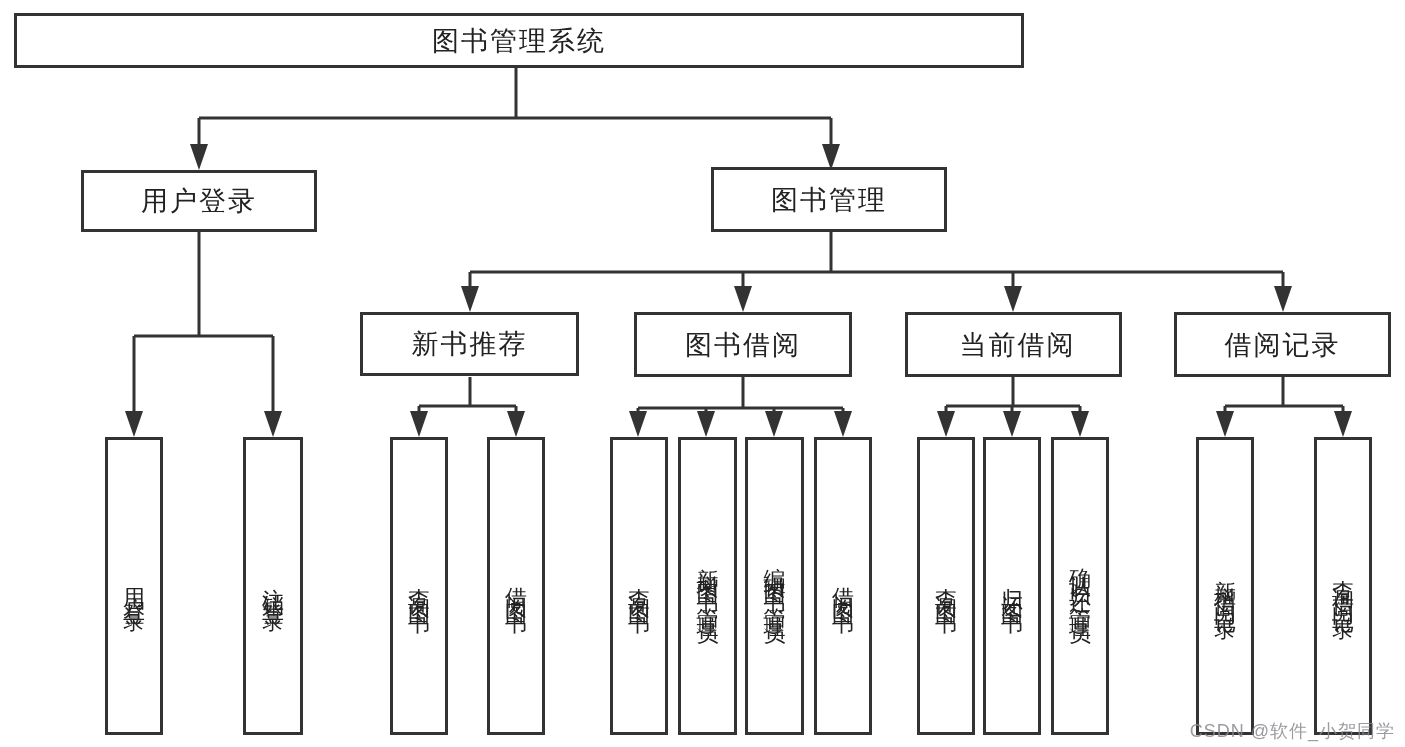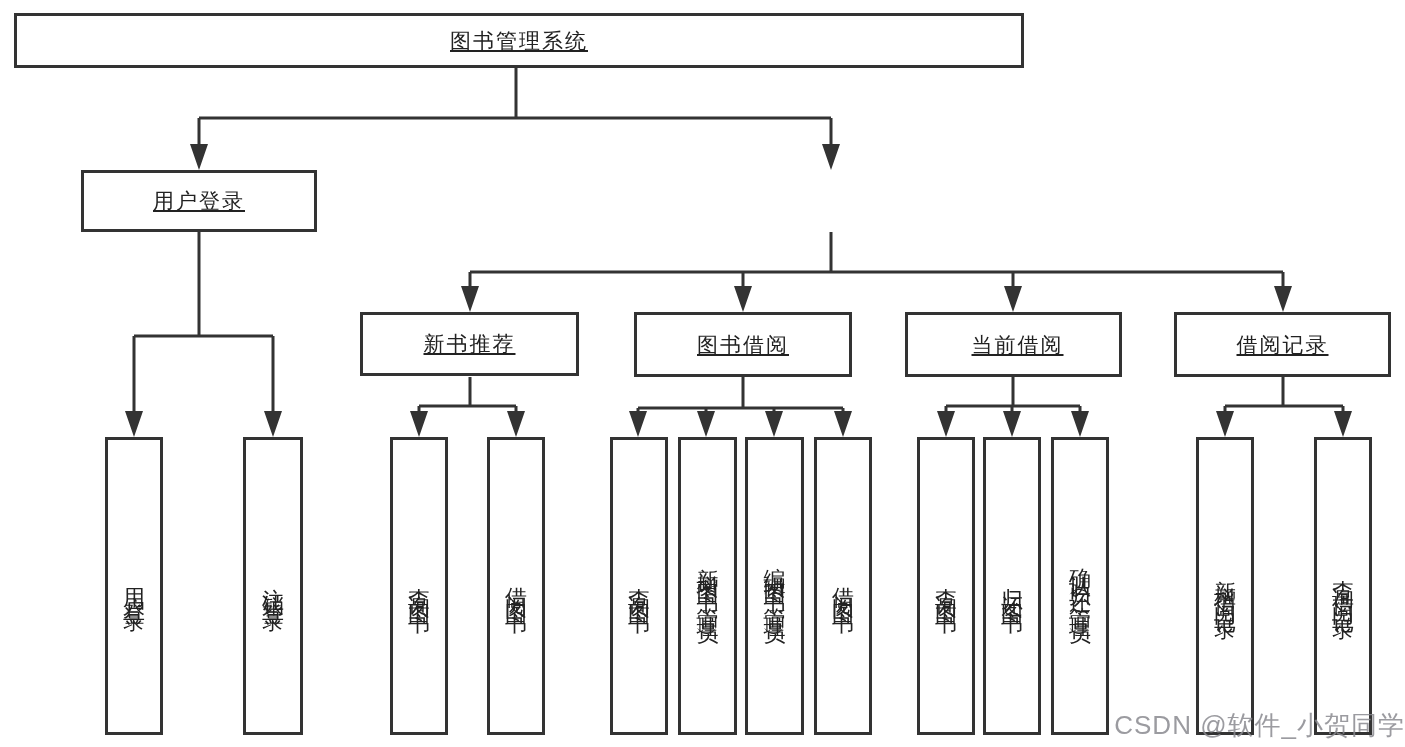--- a/index.html
+++ b/index.html
@@ -20,21 +20,21 @@
   .box {
     position: absolute;
     box-sizing: border-box;
     border: 3px solid #333333;
     background: #ffffff;
     display: flex;
     align-items: center;
     justify-content: center;
     text-align: center;
   }
-  .hlabel { font-size: 21px; letter-spacing: 2px; text-decoration: underline; }
+  .hlabel { font-size: 27px; letter-spacing: 2px; }
   .root-box  { left: 14px;  top: 13px;  width: 1010px; height: 55px; }
   .l2-user   { left: 81px;  top: 170px; width: 236px;  height: 62px; }
   .l2-mgmt   { left: 711px; top: 167px; width: 236px;  height: 65px; }
   .l3-1 { left: 360px;  top: 312px; width: 219px; height: 64px; }
   .l3-2 { left: 634px;  top: 312px; width: 218px; height: 65px; }
   .l3-3 { left: 905px;  top: 312px; width: 217px; height: 65px; padding-left: 8px; }
   .l3-4 { left: 1174px; top: 312px; width: 217px; height: 65px; }
   .leaf { top: 437px; height: 298px; font-size: 22px; }
   .vtext {
     writing-mode: vertical-lr;
@@ -51,23 +51,23 @@
   .lf6  { left: 678px;  width: 59px; }
   .lf7  { left: 745px;  width: 59px; }
   .lf8  { left: 814px;  width: 58px; }
   .lf9  { left: 917px;  width: 58px; }
   .lf10 { left: 983px;  width: 58px; }
   .lf11 { left: 1051px; width: 58px; }
   .lf12 { left: 1196px; width: 58px; }
   .lf13 { left: 1314px; width: 58px; }
   .watermark {
     position: absolute;
-    right: 0;
+    right: 10px;
     bottom: 4px;
-    font-size: 26px;
+    font-size: 18px;
     letter-spacing: 1px;
     color: rgba(138, 138, 143, 0.85);
     z-index: 5;
   }
 </style>
 </head>
 <body>
 
 <div class="stage">
 
@@ -88,20 +88,21 @@
              M629 411 L647 411 L638 437 Z M697 411 L715 411 L706 437 Z
              M765 411 L783 411 L774 437 Z M834 411 L852 411 L843 437 Z
              M937 411 L955 411 L946 437 Z M1003 411 L1021 411 L1012 437 Z
              M1071 411 L1089 411 L1080 437 Z
              M1216 411 L1234 411 L1225 437 Z M1334 411 L1352 411 L1343 437 Z"></path>
   </svg>
 
   <div class="box root-box hlabel">图书管理系统</div>
 
   <div class="box l2-user hlabel">用户登录</div>
+  <div class="box l2-mgmt hlabel">图书管理</div>
 
   <div class="box l3-1 hlabel">新书推荐</div>
   <div class="box l3-2 hlabel">图书借阅</div>
   <div class="box l3-3 hlabel">当前借阅</div>
   <div class="box l3-4 hlabel">借阅记录</div>
 
   <div class="box leaf lf1">
     <span class="vtext">用户登录</span>
   </div>
   <div class="box leaf lf2">

